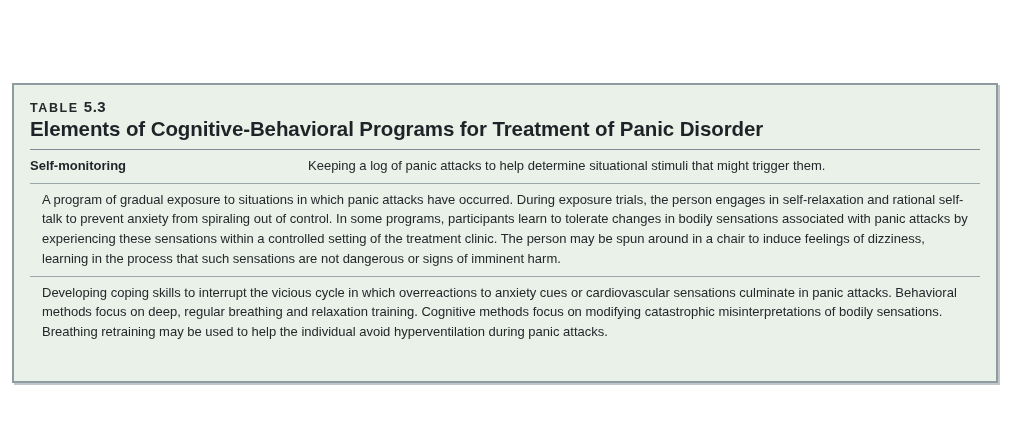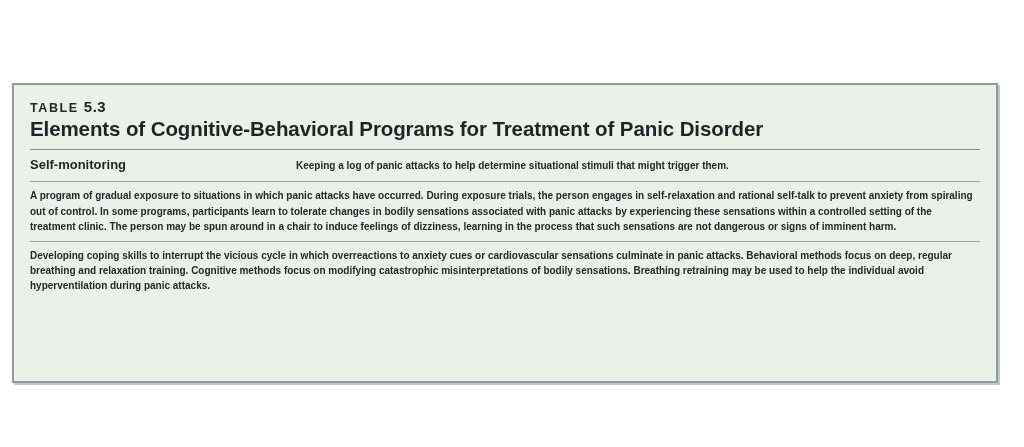--- a/index.html
+++ b/index.html
@@ -87,26 +87,27 @@
     font-size: 13px;
     font-weight: 700;
     color: #1d2326;
     line-height: 1.42;
     white-space: pre-line;
   }
 
   .cell-body {
     flex: 1 1 auto;
     box-sizing: border-box;
-    font-size: 10px;
-    font-weight: 700;
+    font-size: 13px;
+    font-weight: 400;
     color: #23282b;
     line-height: 1.52;
     white-space: pre-line;
     padding-right: 6px;
+    margin-left: 12px;
   }
 </style>
 </head>
 <body>
 
 <div class="page">
 
   <div class="table-card">
     <div class="table-inner">
 

